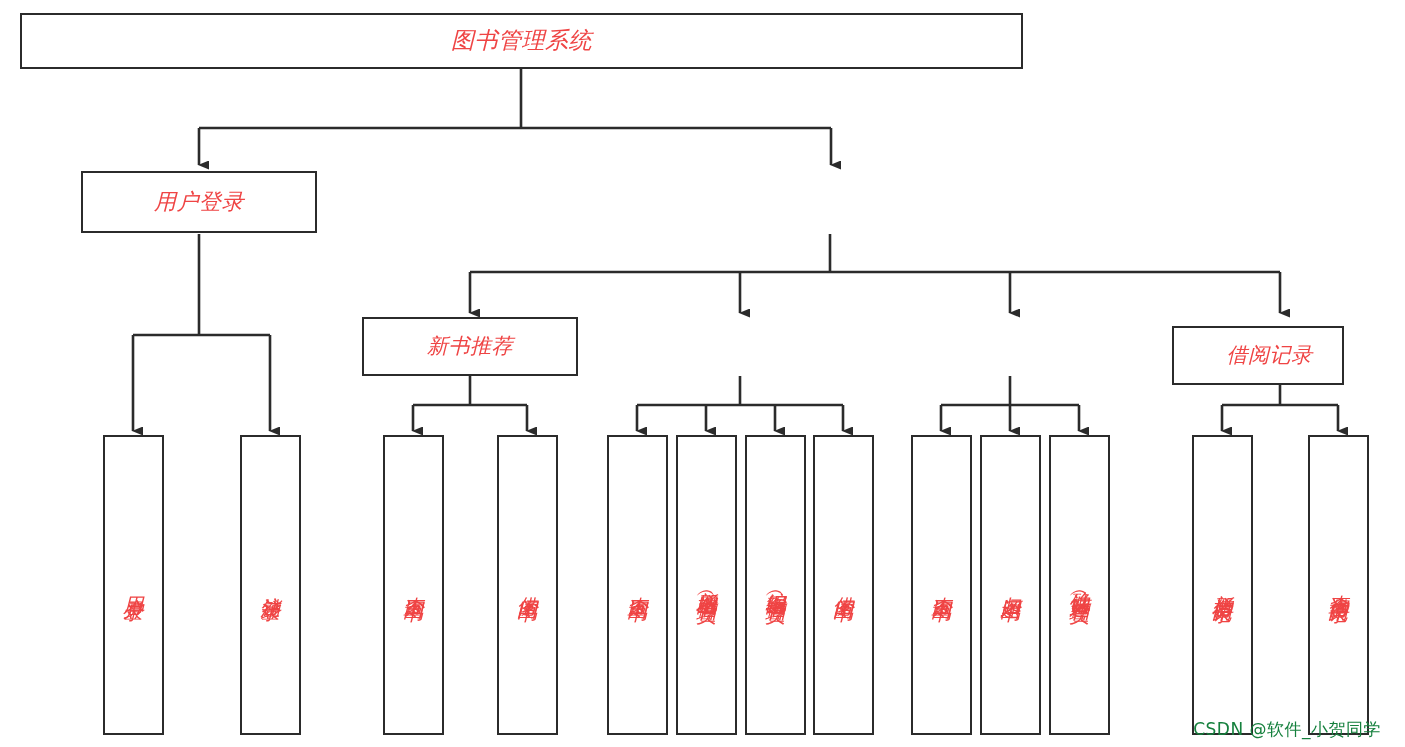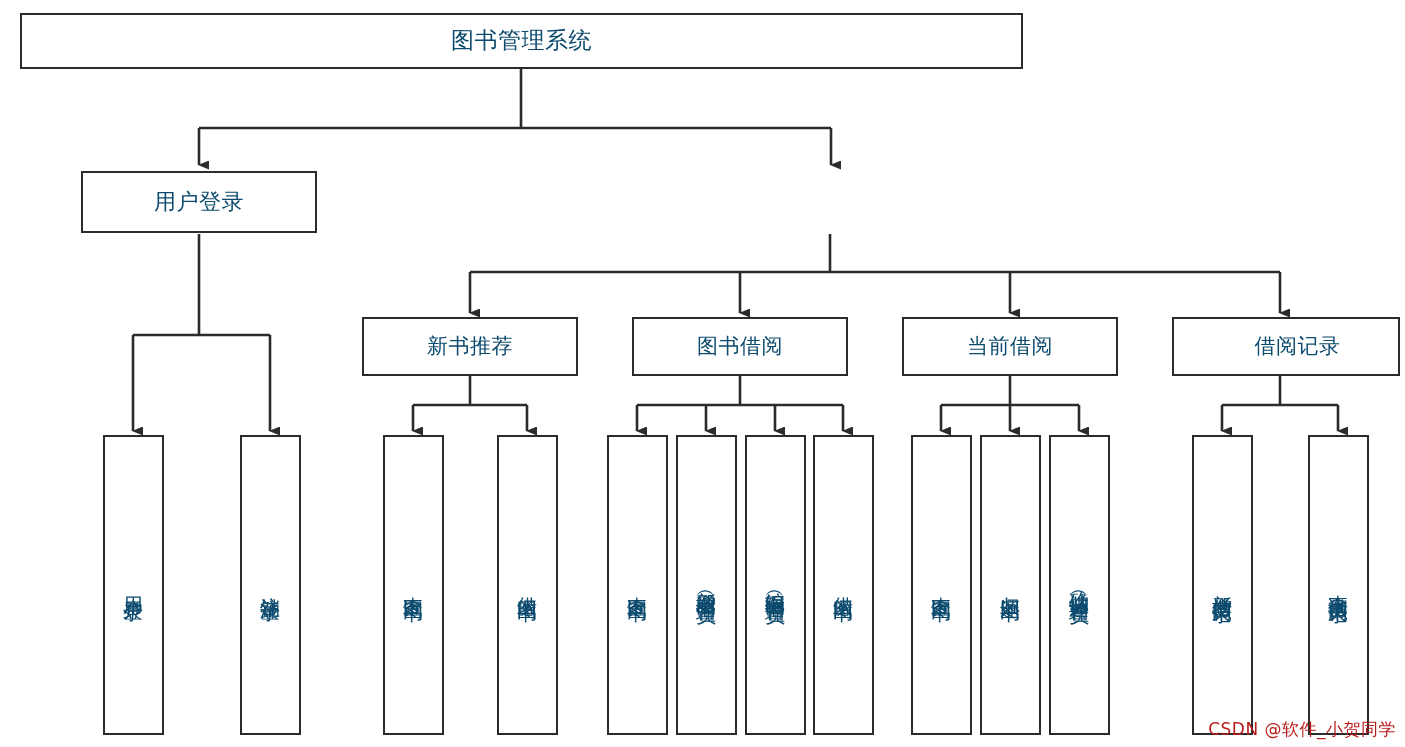--- a/index.html
+++ b/index.html
@@ -26,22 +26,23 @@
     height: 747px;
   }
   .node {
     position: absolute;
     box-sizing: border-box;
     background: #ffffff;
     border: 2px solid #2b2b2b;
     display: flex;
     align-items: center;
     justify-content: center;
-    color: #0c4a6e;
+    color: #ef4444;
     line-height: 1.18;
+    font-style: italic;
   }
   .node .label {
     display: block;
     text-align: center;
     white-space: pre;
   }
   .node.horizontal .label {
     writing-mode: horizontal-tb;
     letter-spacing: 0.5px;
   }
@@ -55,24 +56,24 @@
     letter-spacing: 2px;
     line-height: 1;
   }
   .level-root .label { font-size: 23px; }
   .level-2 .label { font-size: 22px; }
   .level-3 .label { font-size: 21px; text-align: right; }
   .level-leaf .label { font-size: 20px; }
 
   #watermark {
     position: absolute;
-    right: 9px;
+    right: 24px;
     bottom: 6px;
     font-size: 17px;
-    color: #b91c1c;
+    color: #15803d;
     letter-spacing: 0.5px;
     white-space: nowrap;
     pointer-events: none;
     font-family: "DejaVu Sans", "Liberation Sans", sans-serif;
   }
 </style>
 </head>
 <body>
 
 <div id="diagram-root">
@@ -133,27 +134,21 @@
     <span class="label">图书管理系统</span>
   </div>
 
   <div class="node horizontal level-2" style="left:81px; top:171px; width:236px; height:62px;">
     <span class="label">用户登录</span>
   </div>
 
   <div class="node horizontal level-3" style="left:362px; top:317px; width:216px; height:59px;">
     <span class="label">新书推荐</span>
   </div>
-  <div class="node horizontal level-3" style="left:632px; top:317px; width:216px; height:59px;">
-    <span class="label">图书借阅</span>
-  </div>
-  <div class="node horizontal level-3" style="left:902px; top:317px; width:216px; height:59px;">
-    <span class="label">当前借阅</span>
-  </div>
-  <div class="node horizontal level-3" style="left:1172px; top:317px; width:228px; height:59px;padding-left:23px;">
+  <div class="node horizontal level-3" style="left:1172px; top:326px; width:172px; height:59px;padding-left:23px;">
     <span class="label">借阅记录</span>
   </div>
 
   <div class="node vertical level-leaf" style="left:103px; top:435px; width:61px; height:300px;">
     <span class="label">用户登录</span>
   </div>
   <div class="node vertical level-leaf" style="left:240px; top:435px; width:61px; height:300px;">
     <span class="label">注销登录</span>
   </div>
 

